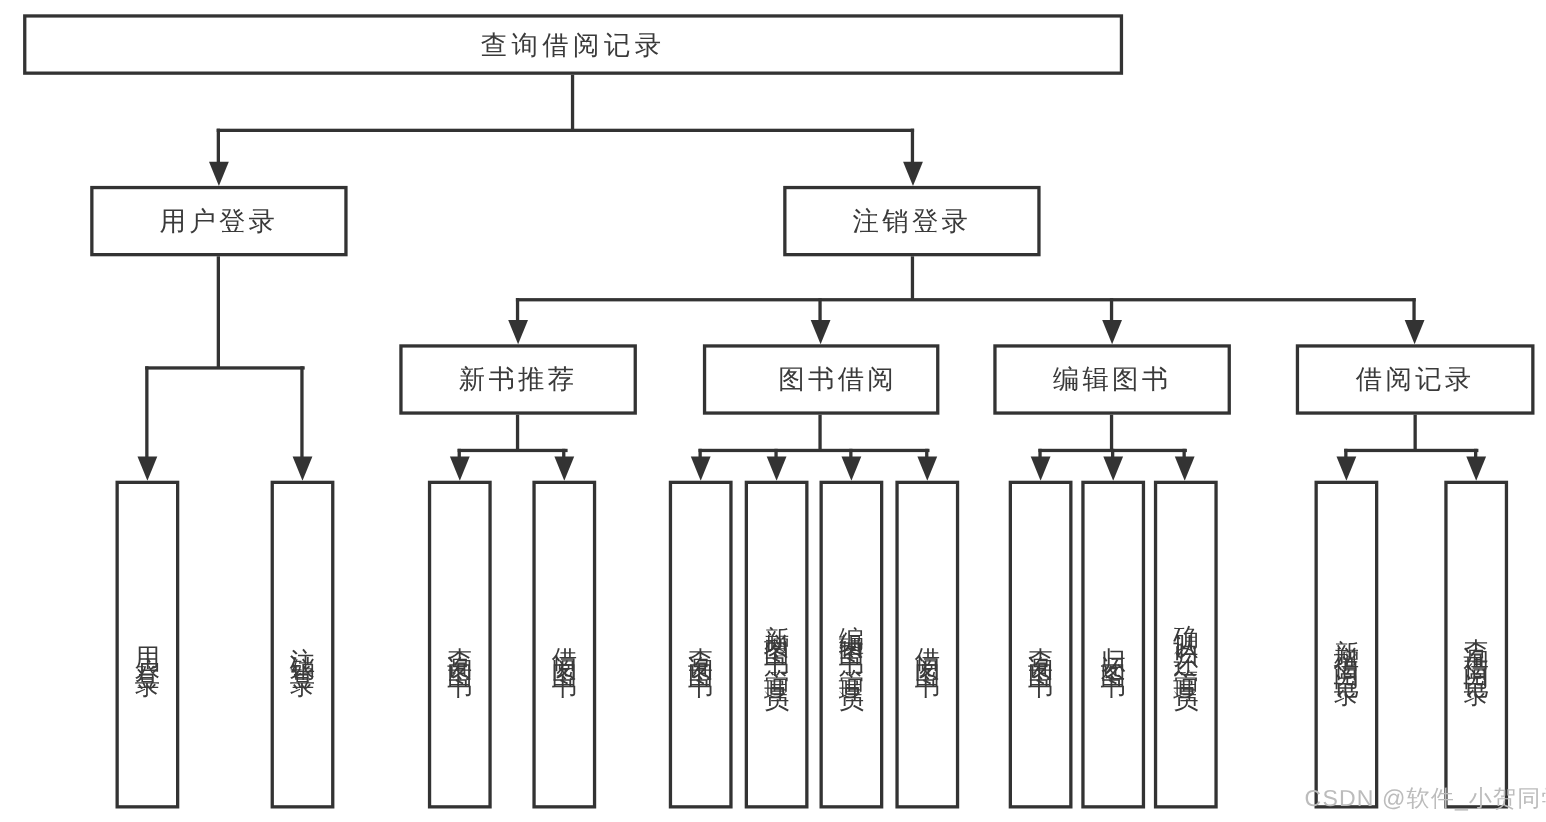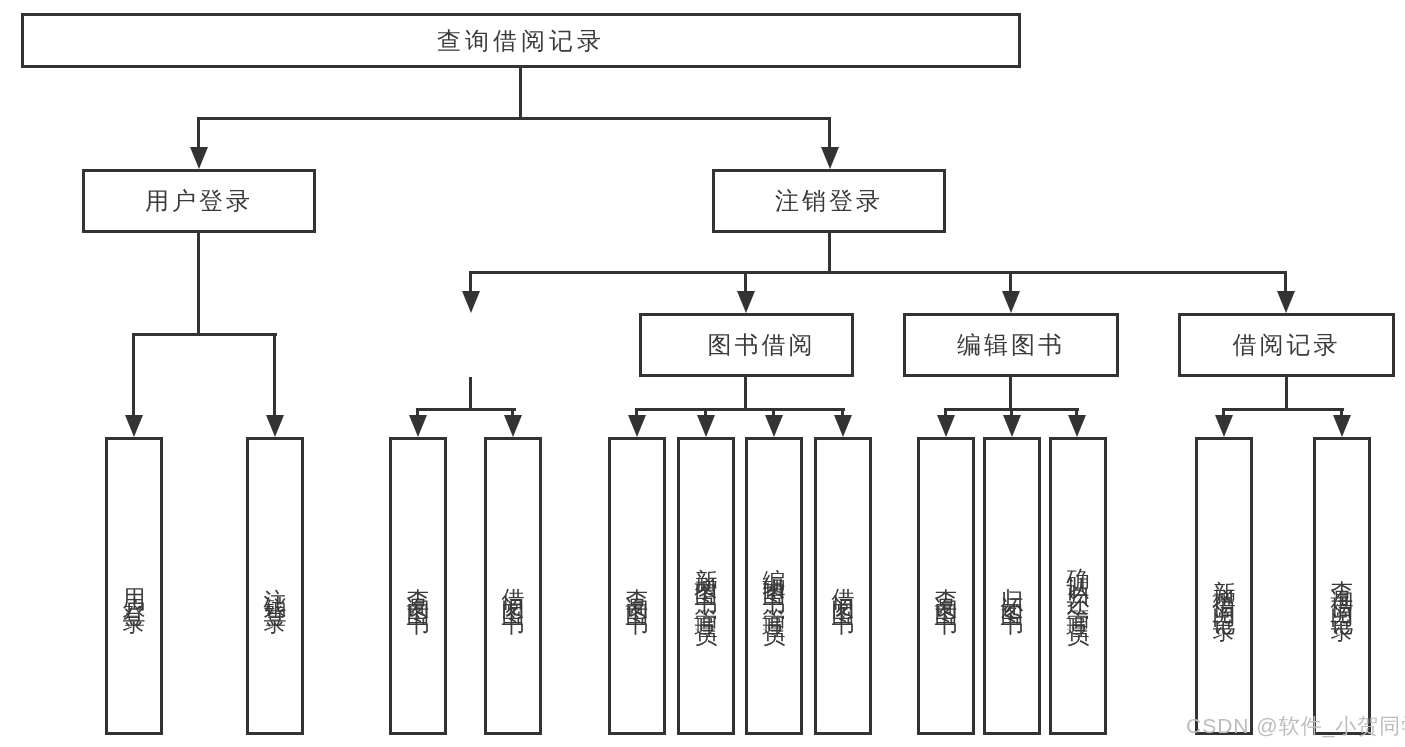--- a/index.html
+++ b/index.html
@@ -78,20 +78,21 @@
   <div class="hl" style="left:469px;top:271px;width:818px;"></div>
   <div class="vl" style="left:469px;top:271px;height:23px;"></div>
   <div class="ah" style="left:462px;top:291px;"></div>
   <div class="vl" style="left:744px;top:271px;height:23px;"></div>
   <div class="ah" style="left:737px;top:291px;"></div>
   <div class="vl" style="left:1009px;top:271px;height:23px;"></div>
   <div class="ah" style="left:1002px;top:291px;"></div>
   <div class="vl" style="left:1284px;top:271px;height:23px;"></div>
   <div class="ah" style="left:1277px;top:291px;"></div>
 
+  <div class="node" style="left:363px;top:313px;width:216px;height:64px;">新书推荐</div>
   <div class="node" style="left:639px;top:313px;width:215px;height:64px;padding-left:30px;">图书借阅</div>
   <div class="node" style="left:903px;top:313px;width:216px;height:64px;">编辑图书</div>
   <div class="node" style="left:1178px;top:313px;width:217px;height:64px;">借阅记录</div>
 
   <div class="vl" style="left:469px;top:377px;height:33px;"></div>
   <div class="hl" style="left:416px;top:408px;width:100px;"></div>
   <div class="vl" style="left:416px;top:408px;height:12px;"></div>
   <div class="ah" style="left:409px;top:415px;"></div>
   <div class="vl" style="left:511px;top:408px;height:12px;"></div>
   <div class="ah" style="left:504px;top:415px;"></div>

